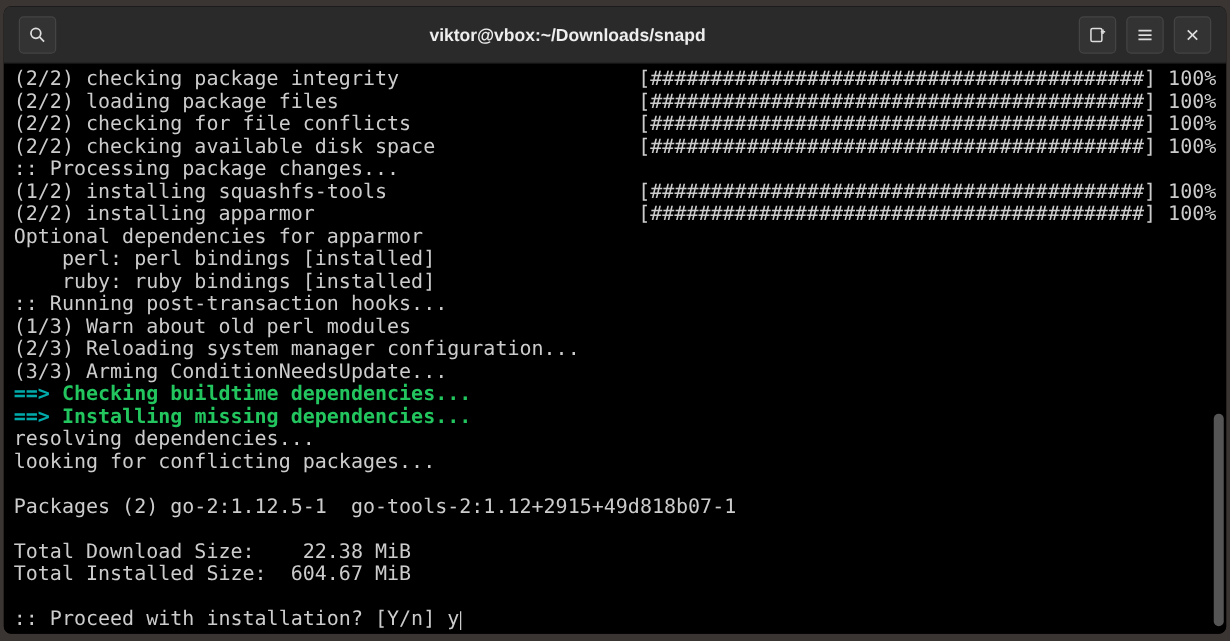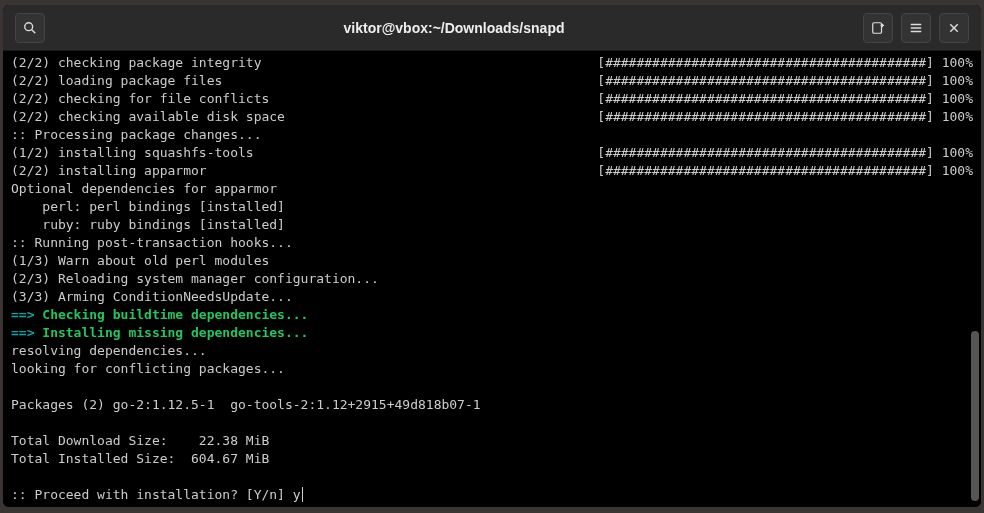--- a/index.html
+++ b/index.html
@@ -47,21 +47,21 @@
       color: #eee;
       font-weight: bold;
       font-size: 14px;
     }
     .titlebar-right { display: flex; align-items: center; }
     .terminal-body {
       flex: 1;
       background: #000;
       color: #ccc;
       font-family: "Monaco","Menlo","Consolas",monospace;
-      font-size: 13px;
+      font-size: 16px;
       line-height: 18px;
       padding: 3px 8px 3px 8px;
       white-space: pre;
       overflow: hidden;
       position: relative;
     }
     .line { display: block; }
     .progress-line { display: flex; }
     .progress-label { flex: 0 0 auto; }
     .progress-fill { flex: 1 1 auto; }

